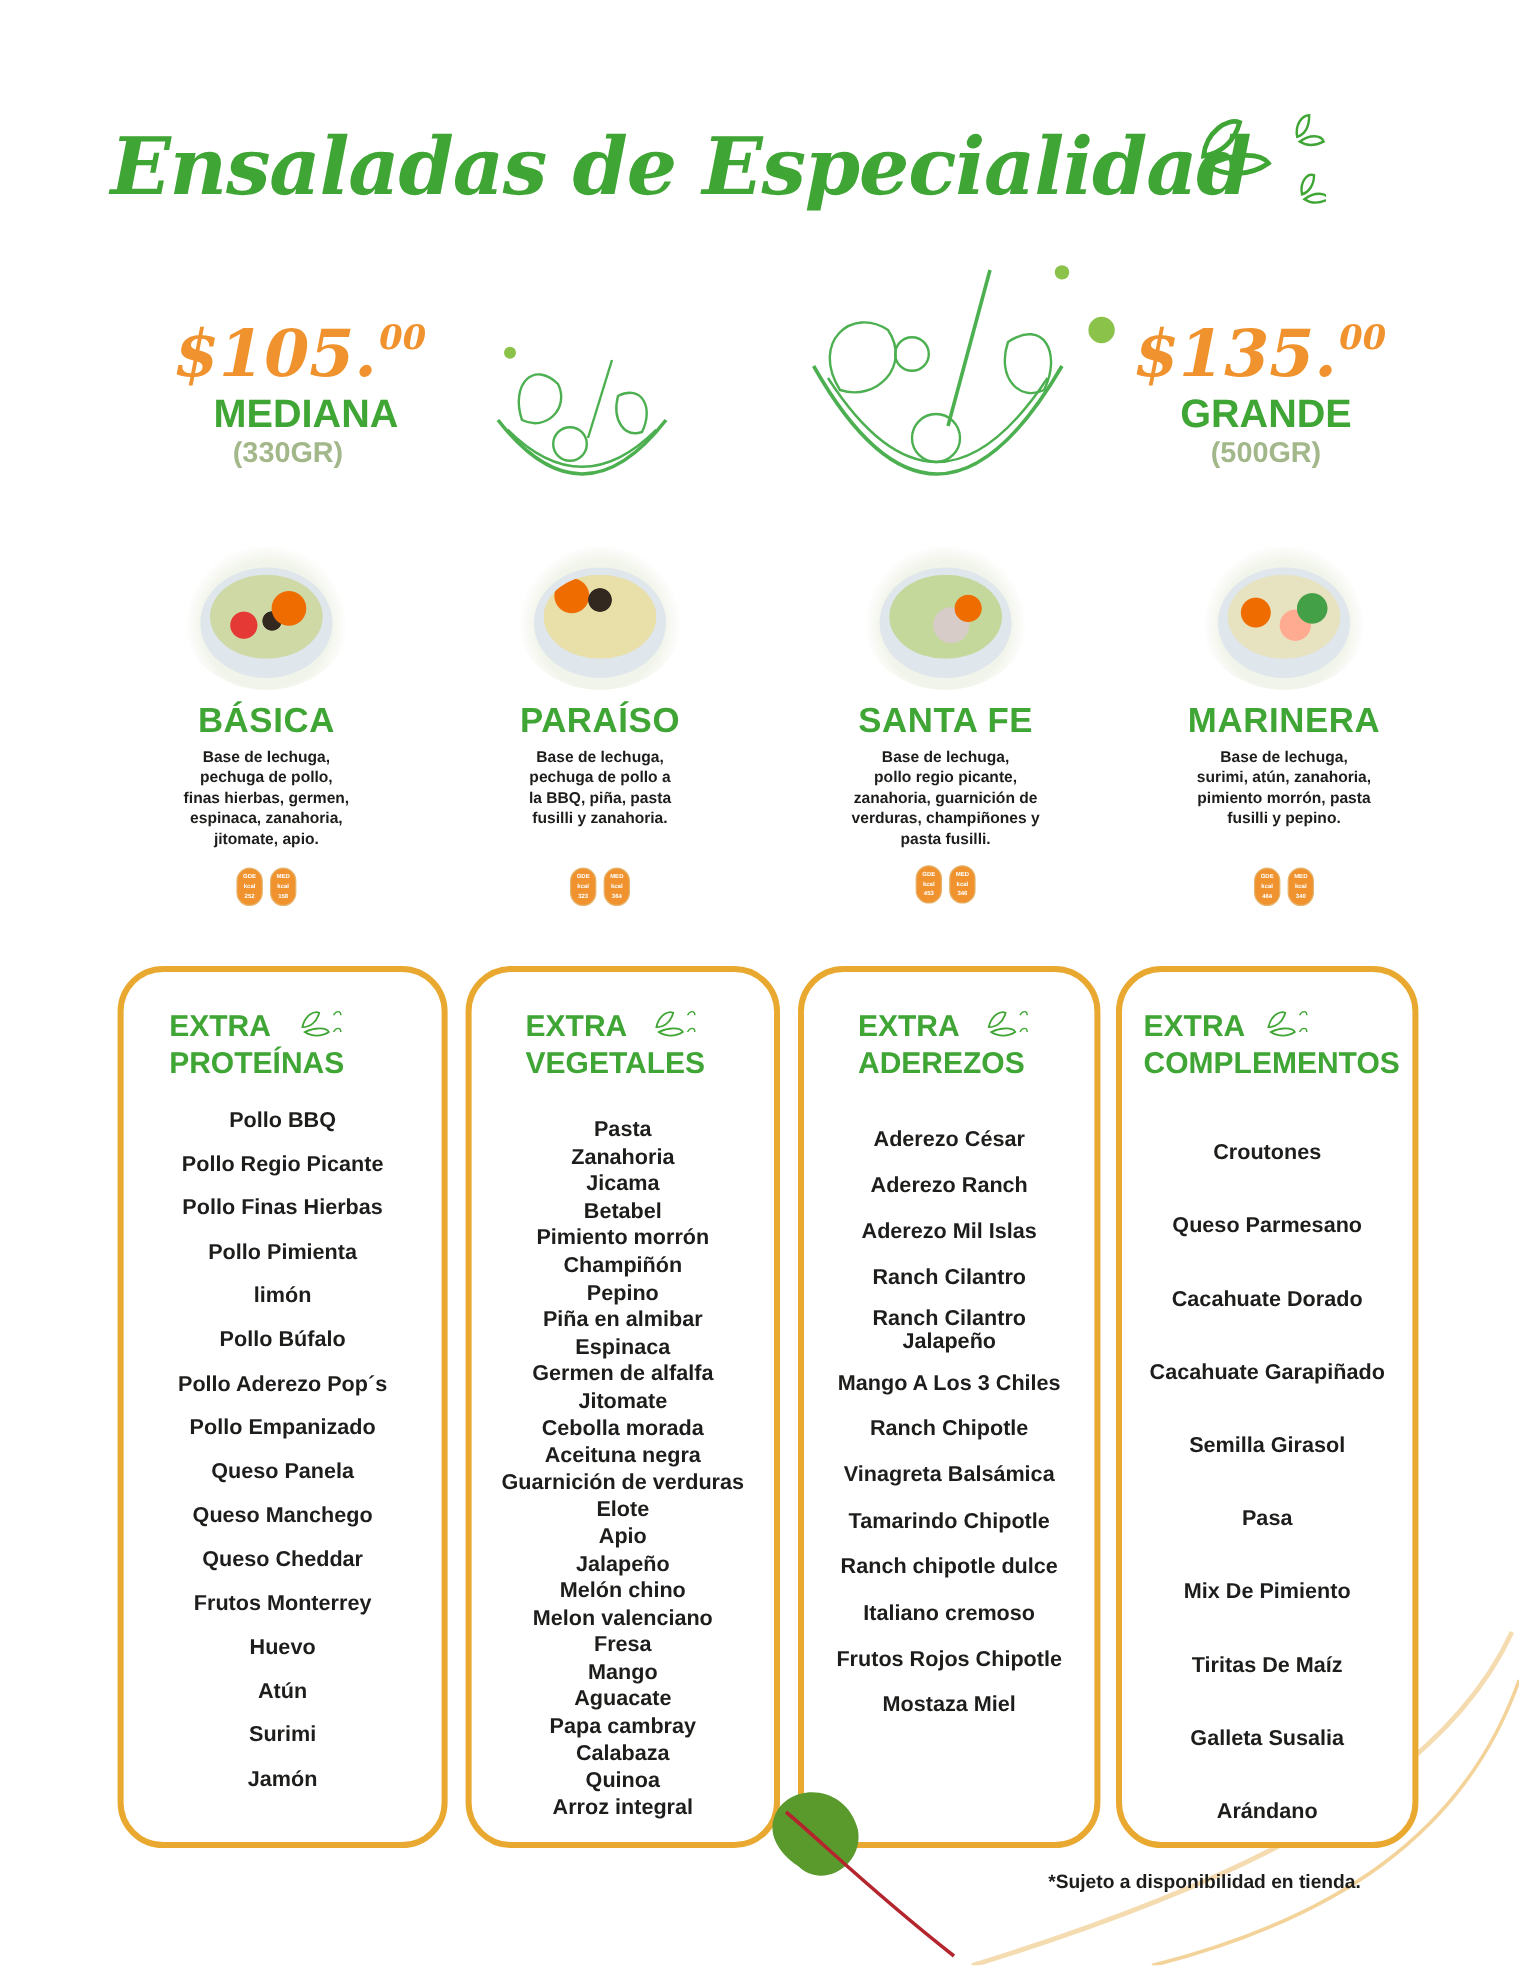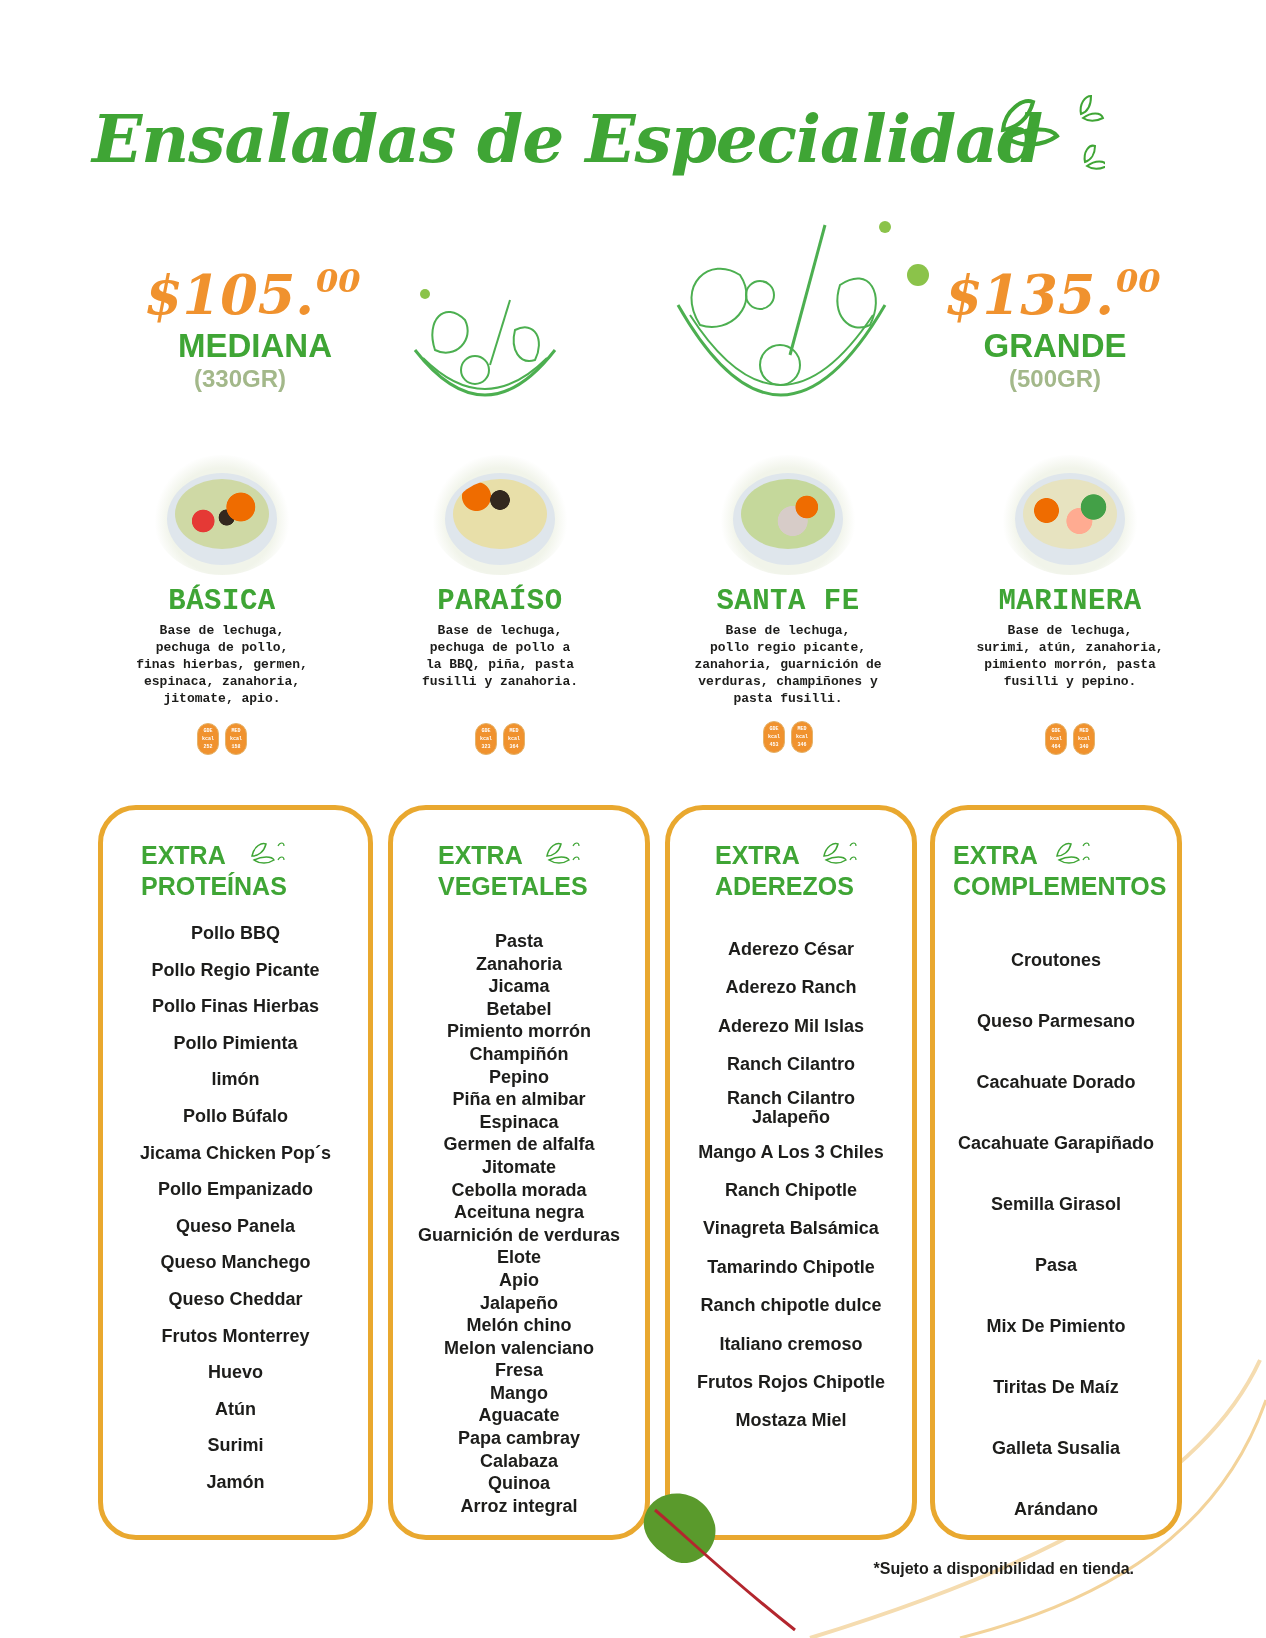--- a/index.html
+++ b/index.html
@@ -1,23 +1,23 @@
 <!DOCTYPE html>
 <html><head>
 <meta charset="utf-8">
 <style>
   html,body{margin:0;padding:0;background:#fff;}
   body{width:1266px;height:1638px;position:relative;overflow:hidden;font-family:"Liberation Sans",sans-serif;color:#1d1d1b;}
   .abs{position:absolute;}
   .title{left:92px;top:100px;font-family:"DejaVu Serif",serif;font-style:italic;font-weight:bold;font-size:66px;color:#3fa535;letter-spacing:-1px;white-space:nowrap;}
   .price{font-family:"DejaVu Serif",serif;font-style:italic;font-weight:bold;color:#f0922e;font-size:54px;white-space:nowrap;}
-  .price sup{font-size:32px;vertical-align:22px;margin-left:2px;}
+  .price sup{font-size:28px;vertical-align:22px;margin-left:2px;}
   .size{font-weight:bold;color:#3fa535;font-size:33px;text-align:center;white-space:nowrap;}
   .grams{font-weight:bold;color:#a3b88a;font-size:24px;text-align:center;}
-  .salad{position:absolute;width:240px;text-align:center;font-family:Liberation Mono, monospace;}
+  .salad{position:absolute;width:240px;text-align:center;}
   .salad .plate{width:140px;height:120px;margin:0 auto;border-radius:50%;background:radial-gradient(circle at 50% 55%,#f1f4ea 0 55%,#fff 70%);position:relative;}
   .salad .bowl{position:absolute;left:15px;top:18px;width:110px;height:92px;border-radius:50%;background:#dfe6ec;overflow:hidden;}
   .salad .bowl .fill{position:absolute;left:8px;top:6px;width:94px;height:70px;border-radius:50%;}
   .salad .name{font-weight:bold;color:#3fa535;font-size:29px;margin-top:10px;letter-spacing:.5px;}
   .salad .desc{font-weight:bold;font-size:13px;line-height:17px;margin-top:4px;}
   .badges{display:flex;gap:6px;justify-content:center;margin-top:14px;}
   .badge{width:22px;height:32px;border-radius:11px;background:#f0922e;color:#fff;font-size:5px;line-height:8px;text-align:center;padding-top:3px;box-sizing:border-box;font-weight:bold;border:1px solid #e5b36a;}
   .card{position:absolute;top:805px;height:735px;border:5px solid #e9a82f;border-radius:38px;box-sizing:border-box;background:#fff;}
   .card .head{position:absolute;left:38px;top:30px;font-weight:bold;color:#3fa535;font-size:25px;line-height:31px;}
   .card .leafs{position:absolute;top:28px;width:40px;height:36px;}
@@ -194,21 +194,21 @@
       <path d="M4 18 C6 8 14 4 18 6 C16 14 10 18 4 18Z M6 22 C14 18 24 18 26 22 C20 26 12 26 6 22Z" fill="none" stroke="#3fa535" stroke-width="1.5"></path>
       <path d="M30 8 c2 -4 6 -4 6 0 M30 22 c2 -4 6 -4 6 0" fill="none" stroke="#3fa535" stroke-width="1.2"></path>
     </svg>
   <div class="list" style="top:105px;line-height:36.6px;">
     <div>Pollo BBQ</div>
       <div>Pollo Regio Picante</div>
       <div>Pollo Finas Hierbas</div>
       <div>Pollo Pimienta</div>
       <div>limón</div>
       <div>Pollo Búfalo</div>
-      <div>Jicama Chicken Pop´s</div>
+      <div>Pollo Aderezo Pop´s</div>
       <div>Pollo Empanizado</div>
       <div>Queso Panela</div>
       <div>Queso Manchego</div>
       <div>Queso Cheddar</div>
       <div>Frutos Monterrey</div>
       <div>Huevo</div>
       <div>Atún</div>
       <div>Surimi</div>
       <div>Jamón</div>
   </div>

